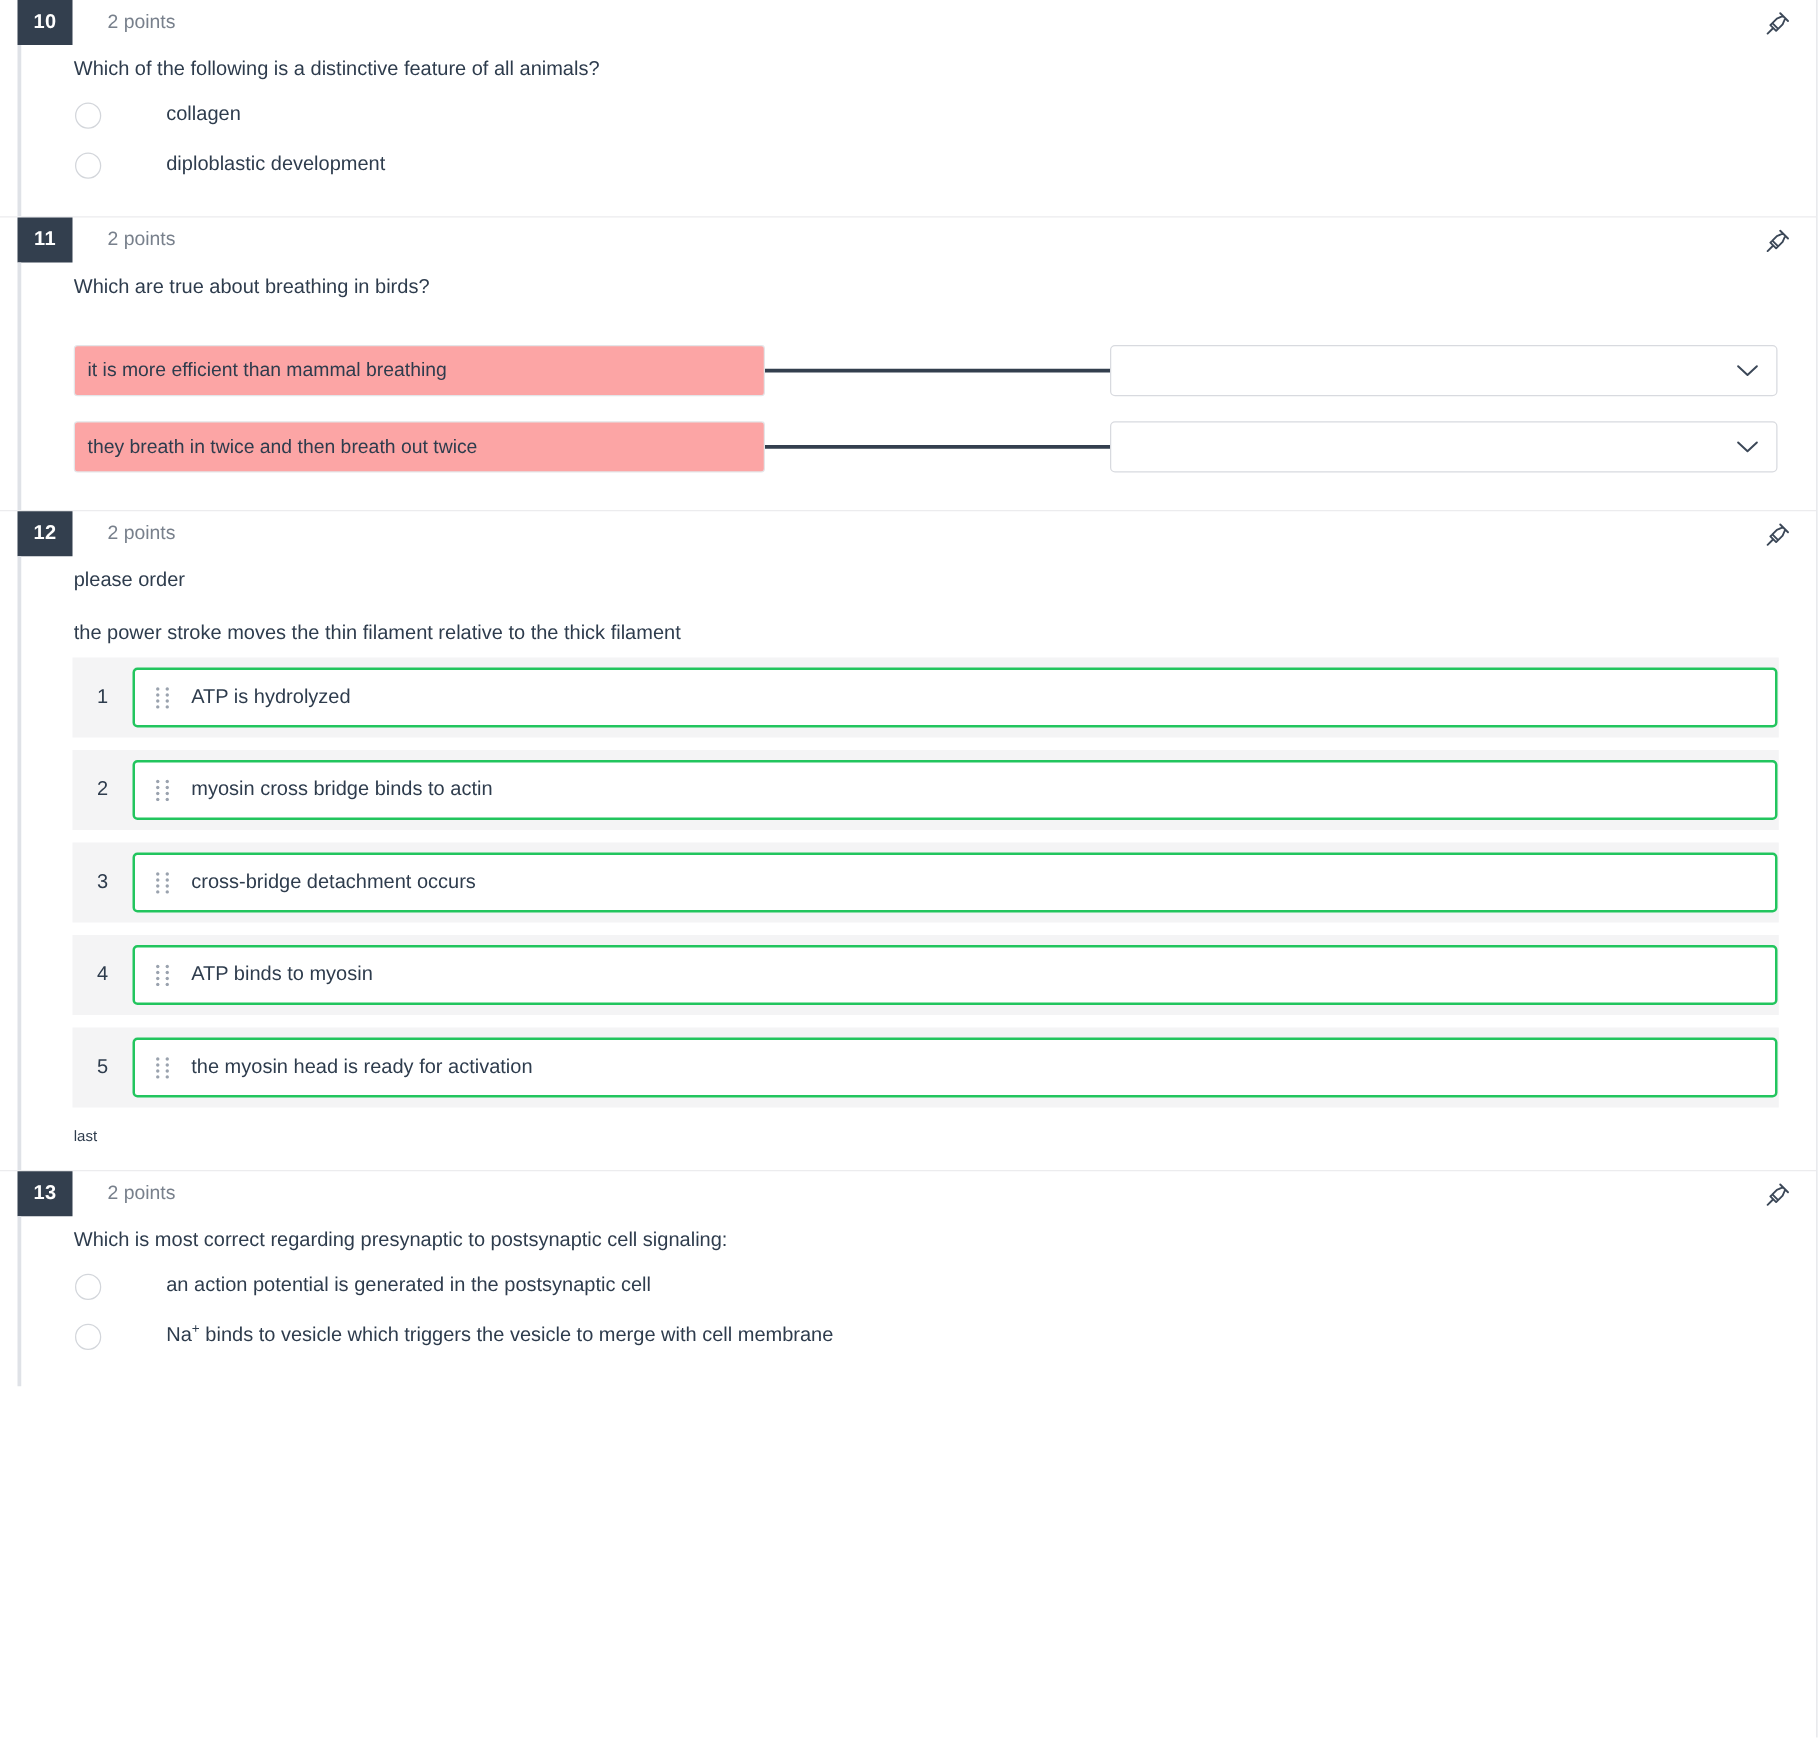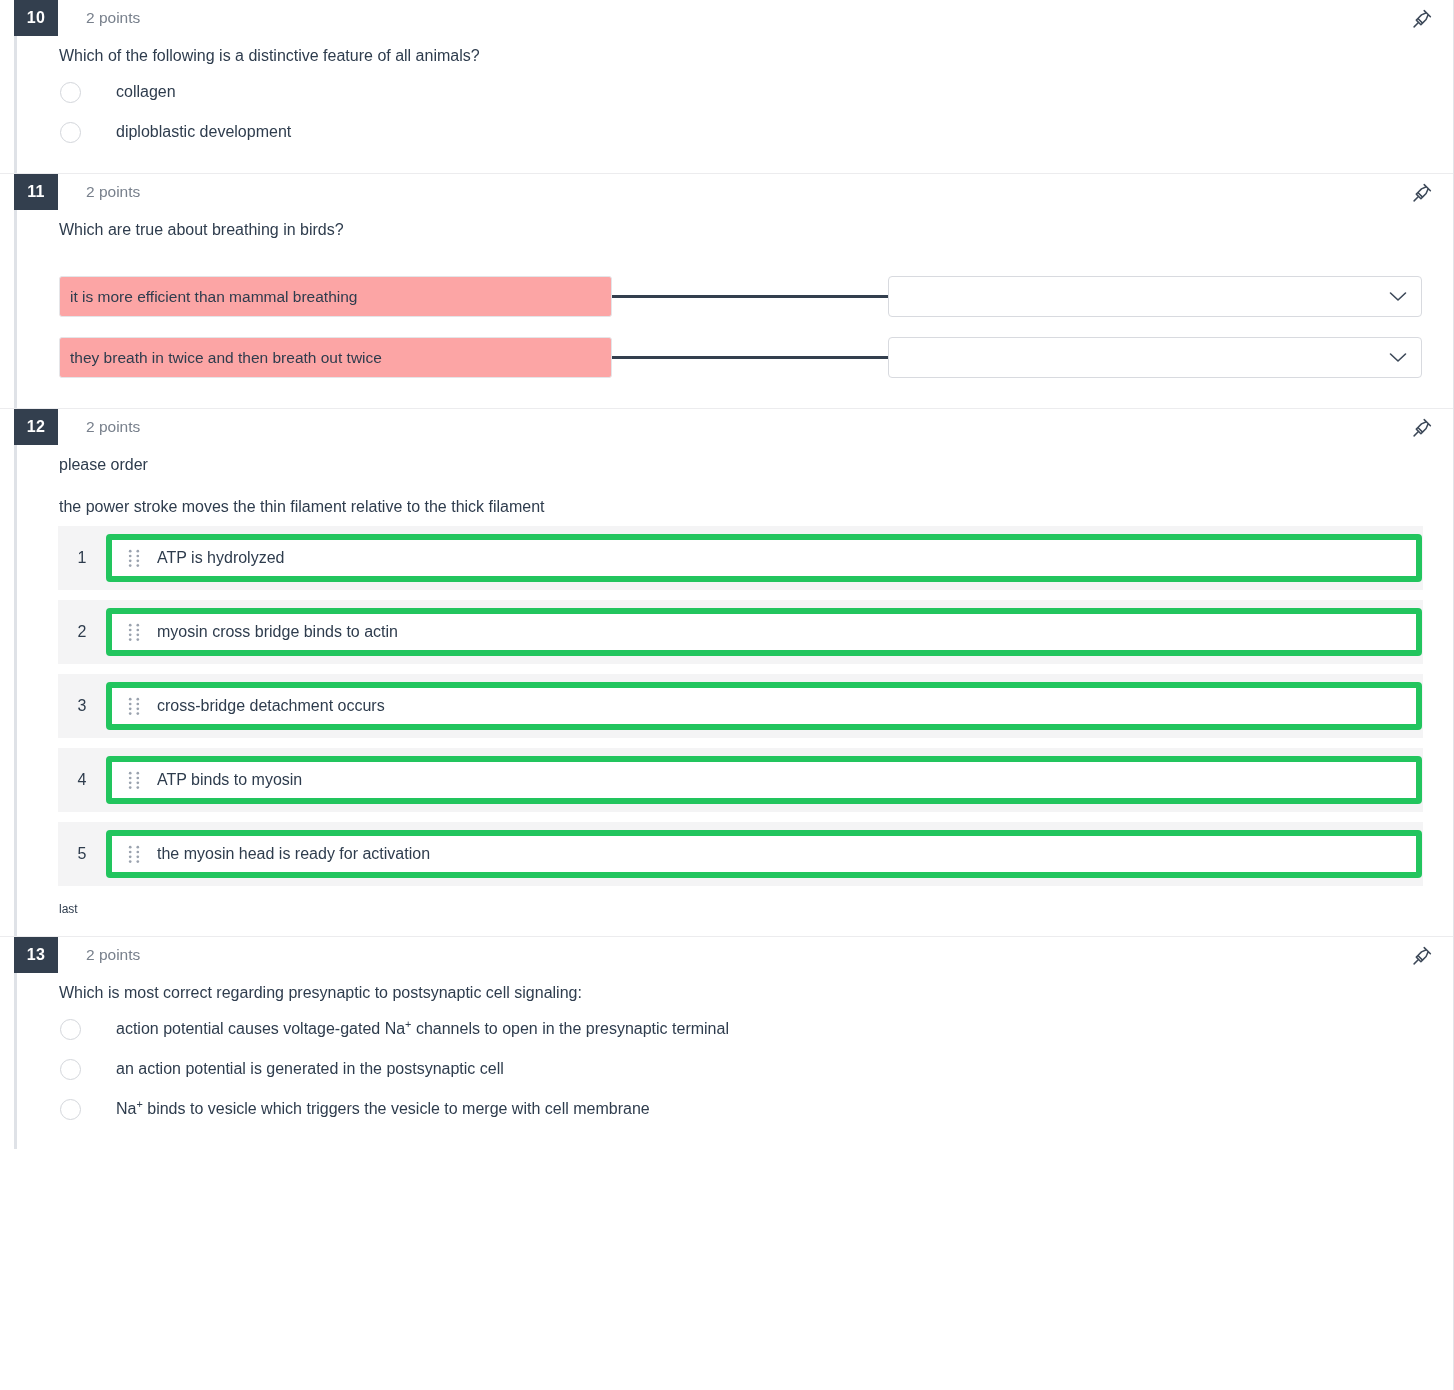--- a/index.html
+++ b/index.html
@@ -93,21 +93,21 @@
     width: 21px; height: 21px;
     border: 1.6px solid #d3d6db;
     border-radius: 50%;
     background: #fff;
     flex: 0 0 auto;
     margin-left: 1px;
   }
   .choice-label {
     font-size: 16px;
     color: #2e3c4d;
-    margin-left: 35px;
+    margin-left: 52px;
     line-height: 1.3;
   }
   sup { font-size: .68em; vertical-align: super; line-height: 0; }
 
   
   .match-wrap { margin-top: 26px; padding-right: 1px; }
   .match-row {
     display: flex;
     align-items: center;
     height: 61px;
@@ -159,21 +159,21 @@
   .order-idx {
     width: 48px;
     flex: 0 0 auto;
     text-align: center;
     font-size: 16px;
     color: #2e3c4d;
   }
   .order-card {
     flex: 1 1 auto;
     background: #ffffff;
-    border: 6px solid #22c55e;
+    border: 2px solid #22c55e;
     border-radius: 4px;
     height: 48px;
     display: flex;
     align-items: center;
     padding-left: 16px;
     cursor: grab;
     margin-right: 1px;
   }
   .grip {
     width: 12px; height: 18px;
@@ -372,24 +372,20 @@
     <div class="pin">
       <svg viewBox="0 0 22 22" width="22" height="22" fill="none" stroke="#3c4858" stroke-width="1.5" stroke-linecap="round" stroke-linejoin="round">
         <path d="M13.2 2.6l6.2 6.2M15.4 4.8l-4.9 2.1-3.6 3.6 4.6 4.6 3.6-3.6 2.1-4.9zM6.9 10.5l-1.6 1.6 4.6 4.6 1.6-1.6M7.2 14.8L3.1 18.9"></path>
       </svg>
     </div>
     <div class="qbody">
       <div class="prompt">Which is most correct regarding presynaptic to postsynaptic cell signaling:</div>
       <div class="choices">
         <label class="choice">
           <span class="radio"></span>
-          <span class="choice-label">action potential causes voltage-gated Na<sup>+</sup> channels to open in the presynaptic terminal</span>
-        </label>
-        <label class="choice">
-          <span class="radio"></span>
           <span class="choice-label">an action potential is generated in the postsynaptic cell</span>
         </label>
         <label class="choice">
           <span class="radio"></span>
           <span class="choice-label">Na<sup>+</sup> binds to vesicle which triggers the vesicle to merge with cell membrane</span>
         </label>
       </div>
     </div>
   </section>
 

